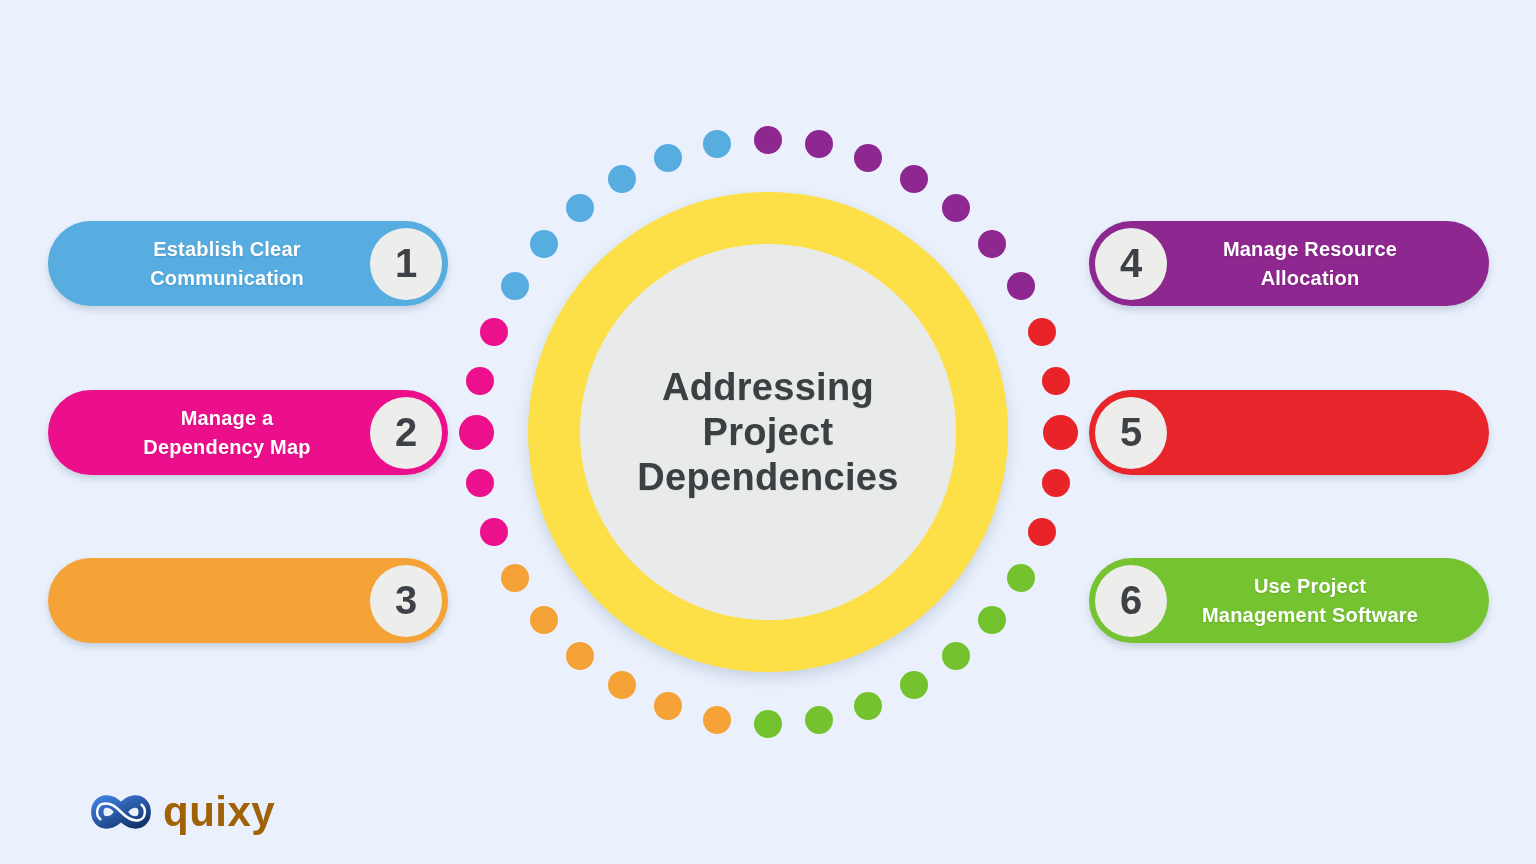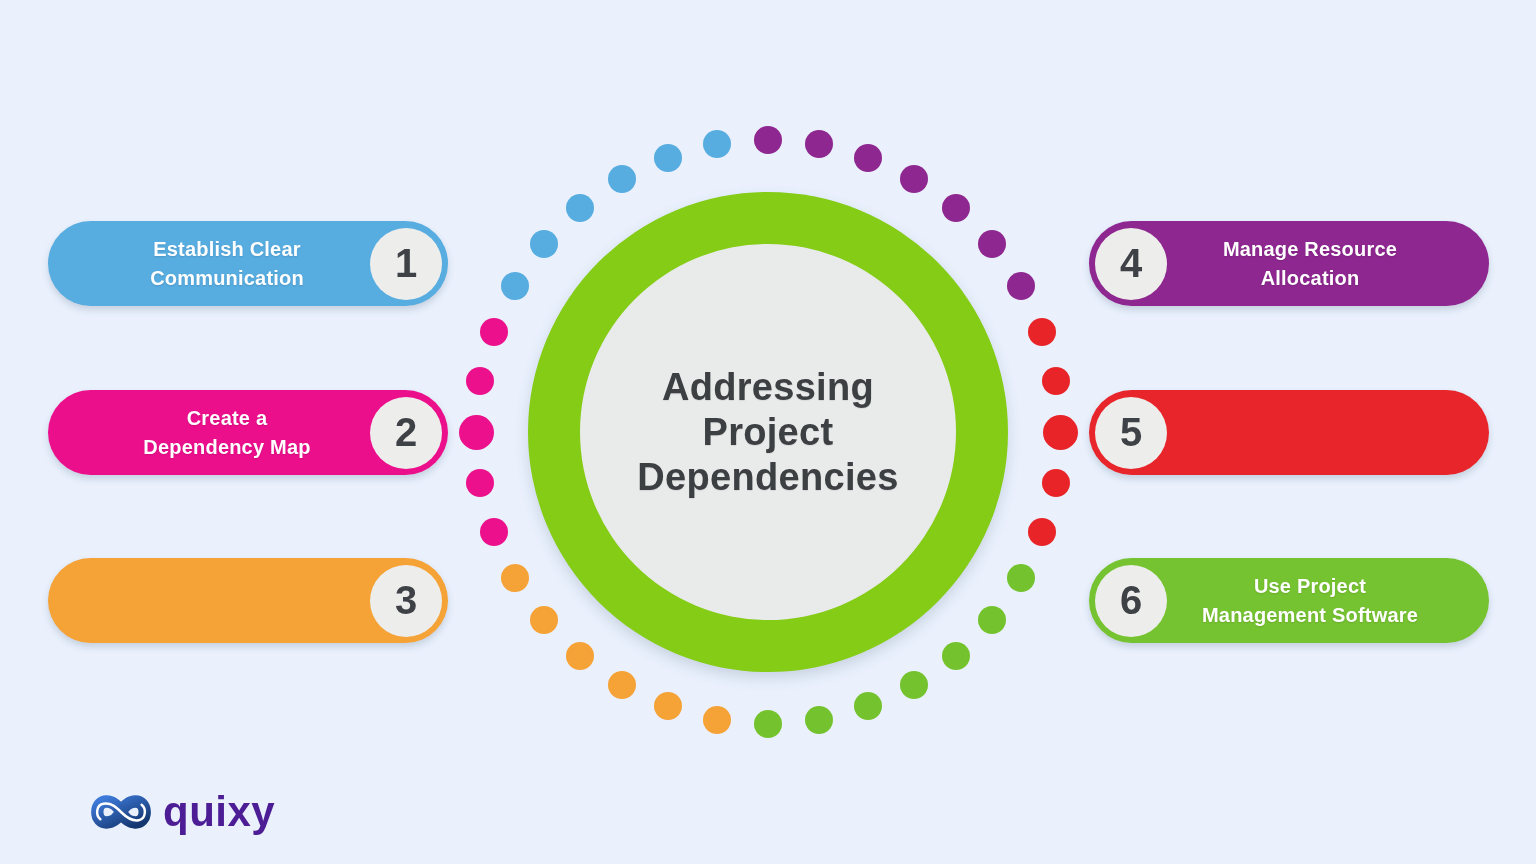--- a/index.html
+++ b/index.html
@@ -104,37 +104,37 @@
       <div class="dot" style="width: 28px; height: 28px; background: rgb(116, 195, 46); left: 804.705px; top: 705.564px;"></div>
       <div class="dot" style="width: 28px; height: 28px; background: rgb(116, 195, 46); left: 754px; top: 710px;"></div>
       <div class="dot" style="width: 28px; height: 28px; background: rgb(245, 162, 54); left: 703.295px; top: 705.564px;"></div>
       <div class="dot" style="width: 28px; height: 28px; background: rgb(245, 162, 54); left: 654.13px; top: 692.39px;"></div>
       <div class="dot" style="width: 28px; height: 28px; background: rgb(245, 162, 54); left: 608px; top: 670.879px;"></div>
       <div class="dot" style="width: 28px; height: 28px; background: rgb(245, 162, 54); left: 566.306px; top: 641.685px;"></div>
       <div class="dot" style="width: 28px; height: 28px; background: rgb(245, 162, 54); left: 530.315px; top: 605.694px;"></div>
       <div class="dot" style="width: 28px; height: 28px; background: rgb(245, 162, 54); left: 501.121px; top: 564px;"></div>
     </div>
 
-  <div class="center-ring" style="background: #84cc16;">
+  <div class="center-ring" style="background: #fde047;">
     <div class="center-inner" style="background: rgb(233, 234, 234);">
       <div class="center-title" style="color: rgb(60, 64, 67);">Addressing
 Project
 Dependencies</div>
     </div>
   </div>
 
   <div>
       <div class="pill left" style="background: rgb(87, 172, 224); top: 221px; left: 48px;">
         <div class="num" style="background: rgb(237, 237, 236); color: rgb(62, 65, 70);">1</div>
         <div class="label">Establish Clear
 Communication</div>
       </div>
       <div class="pill left" style="background: rgb(236, 15, 140); top: 390px; left: 48px;">
         <div class="num" style="background: rgb(237, 237, 236); color: rgb(62, 65, 70);">2</div>
-        <div class="label">Create a
+        <div class="label">Manage a
 Dependency Map</div>
       </div>
       <div class="pill left" style="background: rgb(245, 162, 54); top: 558px; left: 48px;">
         <div class="num" style="background: rgb(237, 237, 236); color: rgb(62, 65, 70);">3</div>
       </div>
       <div class="pill right" style="background: rgb(142, 39, 144); top: 221px; left: 1089px;">
         <div class="num" style="background: rgb(237, 237, 236); color: rgb(62, 65, 70);">4</div>
         <div class="label">Manage Resource
 Allocation</div>
       </div>
@@ -152,16 +152,16 @@
     <svg width="66" height="50" viewBox="0 0 64 48" aria-hidden="true">
       <defs>
         <linearGradient id="lg-quixy" x1="0" y1="0" x2="1" y2="1">
           <stop offset="0" stop-color="#3D79D8"></stop>
           <stop offset="1" stop-color="#14366F"></stop>
         </linearGradient>
       </defs>
       <path d="M32 24 C25 10 9 11 9 24 C9 37 25 38 32 24 C39 10 55 11 55 24 C55 37 39 38 32 24 Z" fill="none" stroke="url(#lg-quixy)" stroke-width="12" stroke-linejoin="round" stroke-linecap="round"></path>
       <path d="M12 31 C7 27 8 17 15 16 C23 15 27 19 32 24 C37 29 43 33 49 32 C56 31 57 21 52 17" fill="none" stroke="#FFFFFF" stroke-width="2.4" stroke-linecap="round"></path>
     </svg>
-    <span class="logo-word" style="color: #4c1d95;">quixy</span>
+    <span class="logo-word" style="color: #a16207;">quixy</span>
   </div>
 
 </div>
 
 </body></html>

